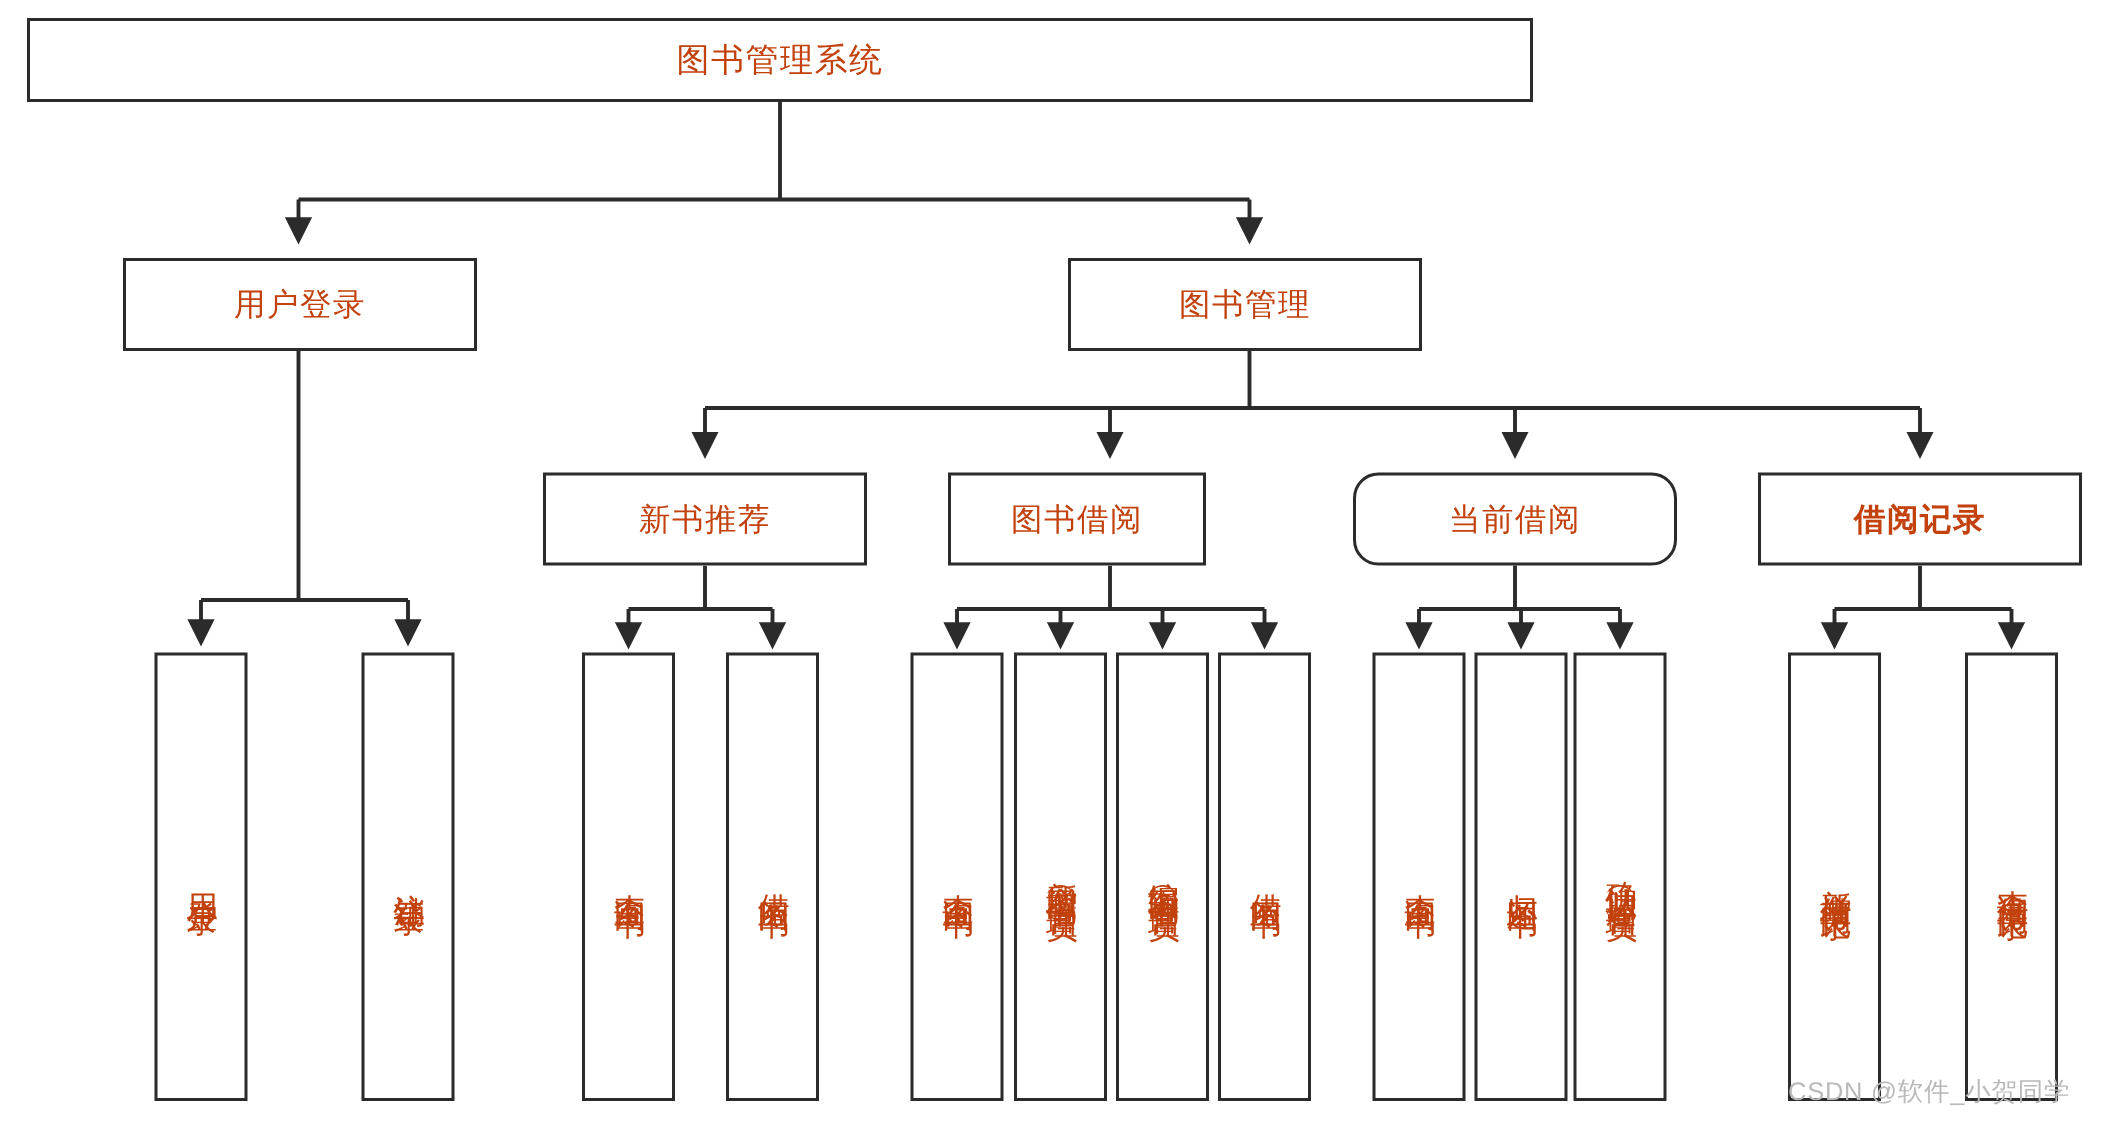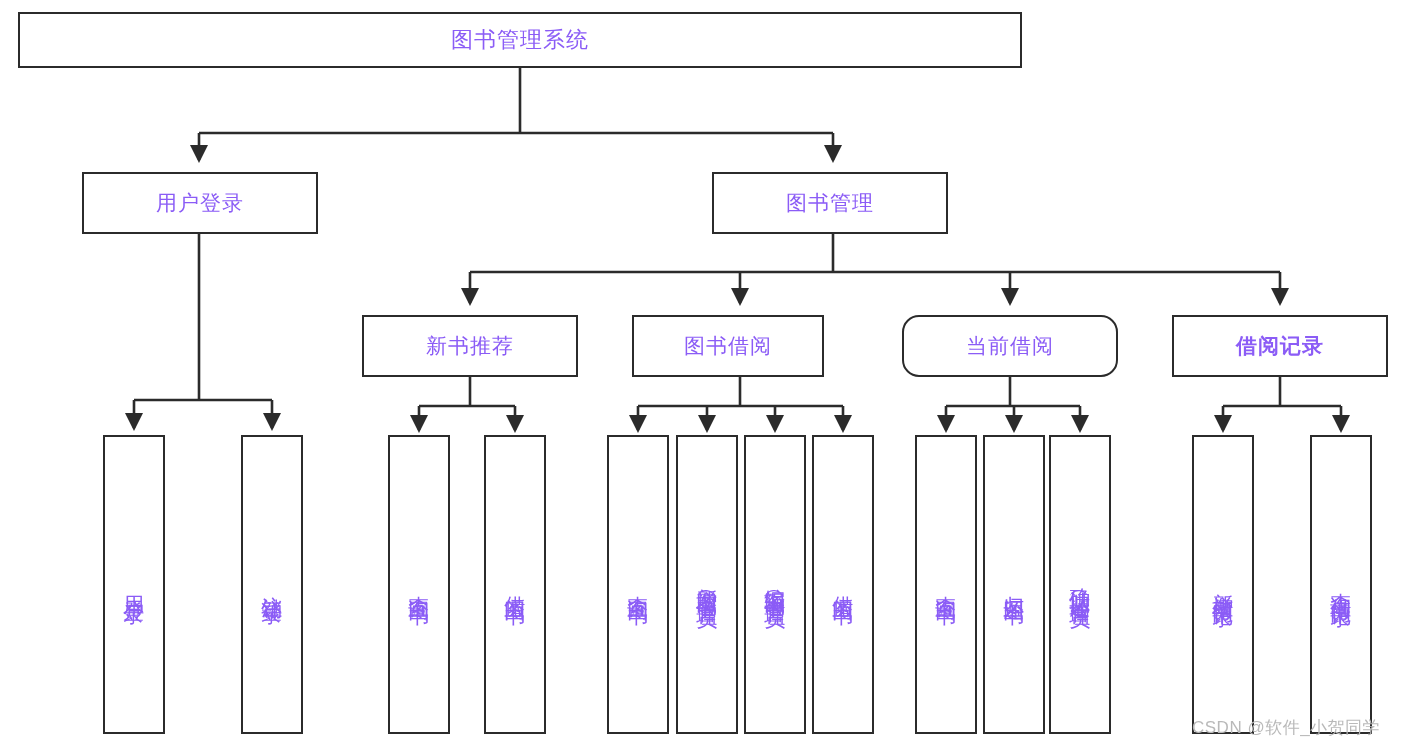--- a/index.html
+++ b/index.html
@@ -26,21 +26,21 @@
     pointer-events: none;
   }
   .node {
     position: absolute;
     box-sizing: border-box;
     background: #ffffff;
     border: 2px solid #2b2b2b;
     display: flex;
     align-items: center;
     justify-content: center;
-    color: #8b5cf6;
+    color: #c2410c;
   }
   .node.horiz {
     font-size: 21px;
     letter-spacing: 1px;
   }
   .node.vert {
     font-size: 21px;
     letter-spacing: 1px;
   }
   .node.vert .vtext {
@@ -124,21 +124,21 @@
   <div class="node horiz" style="left:82px; top:172px; width:236px; height:62px;">
     <span>用户登录</span>
   </div>
   <div class="node horiz" style="left:362px; top:315px; width:216px; height:62px;">
     <span>新书推荐</span>
   </div>
 
   <div class="node horiz" style="left:712px; top:172px; width:236px; height:62px;">
     <span>图书管理</span>
   </div>
-  <div class="node horiz" style="left:632px; top:315px; width:192px; height:62px;">
+  <div class="node horiz" style="left:632px; top:315px; width:172px; height:62px;">
     <span>图书借阅</span>
   </div>
   <div class="node horiz" style="left:902px; top:315px; width:216px; height:62px;border-radius:17px;">
     <span>当前借阅</span>
   </div>
   <div class="node horiz" style="left:1172px; top:315px; width:216px; height:62px;font-weight:bold;">
     <span>借阅记录</span>
   </div>
 
   <div class="node vert" style="left:103px; top:435px; width:62px; height:299px;">

